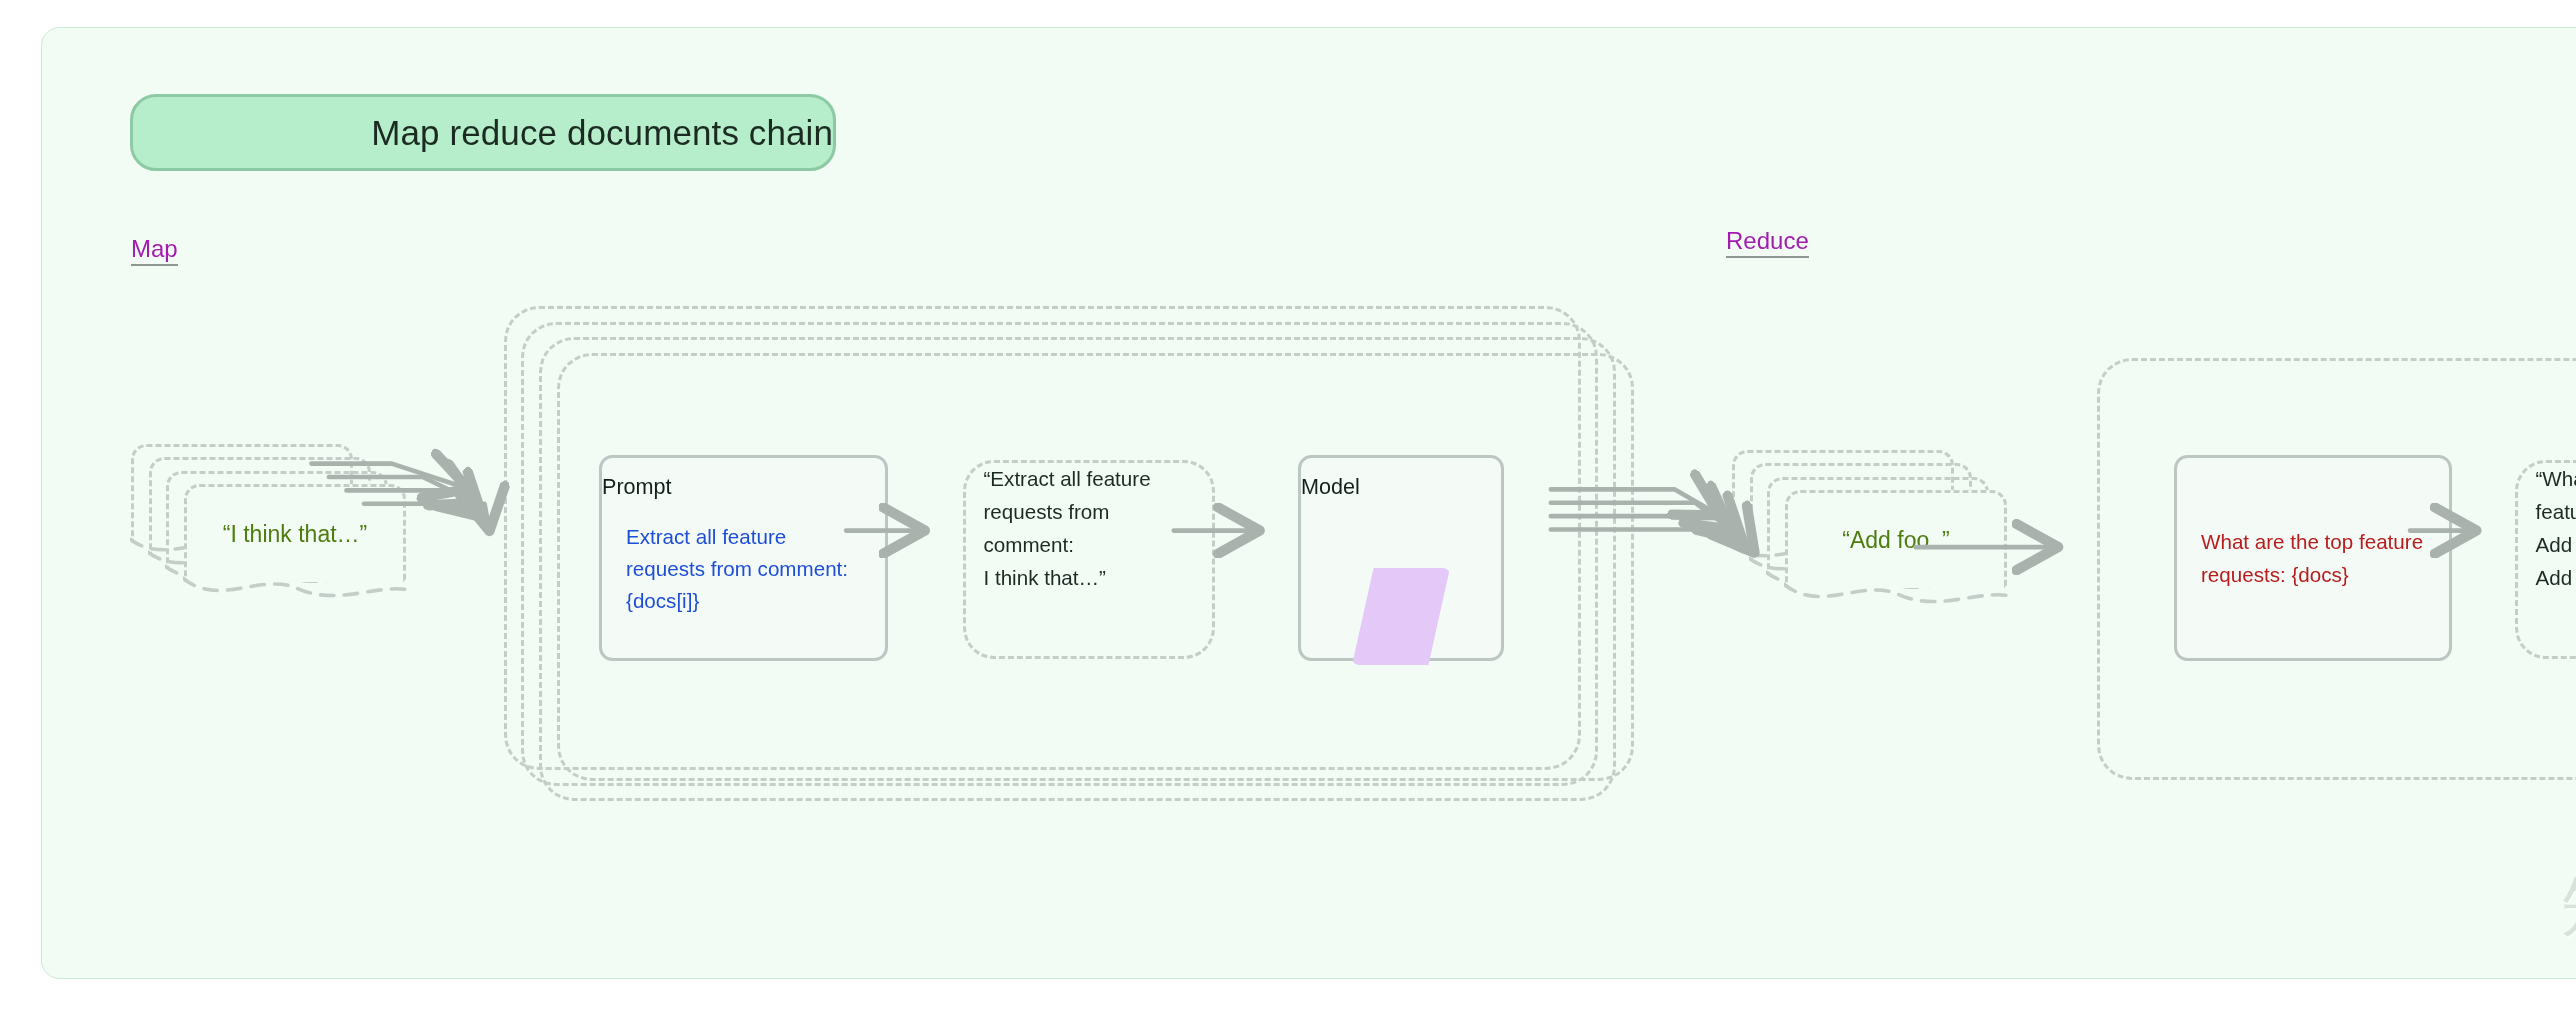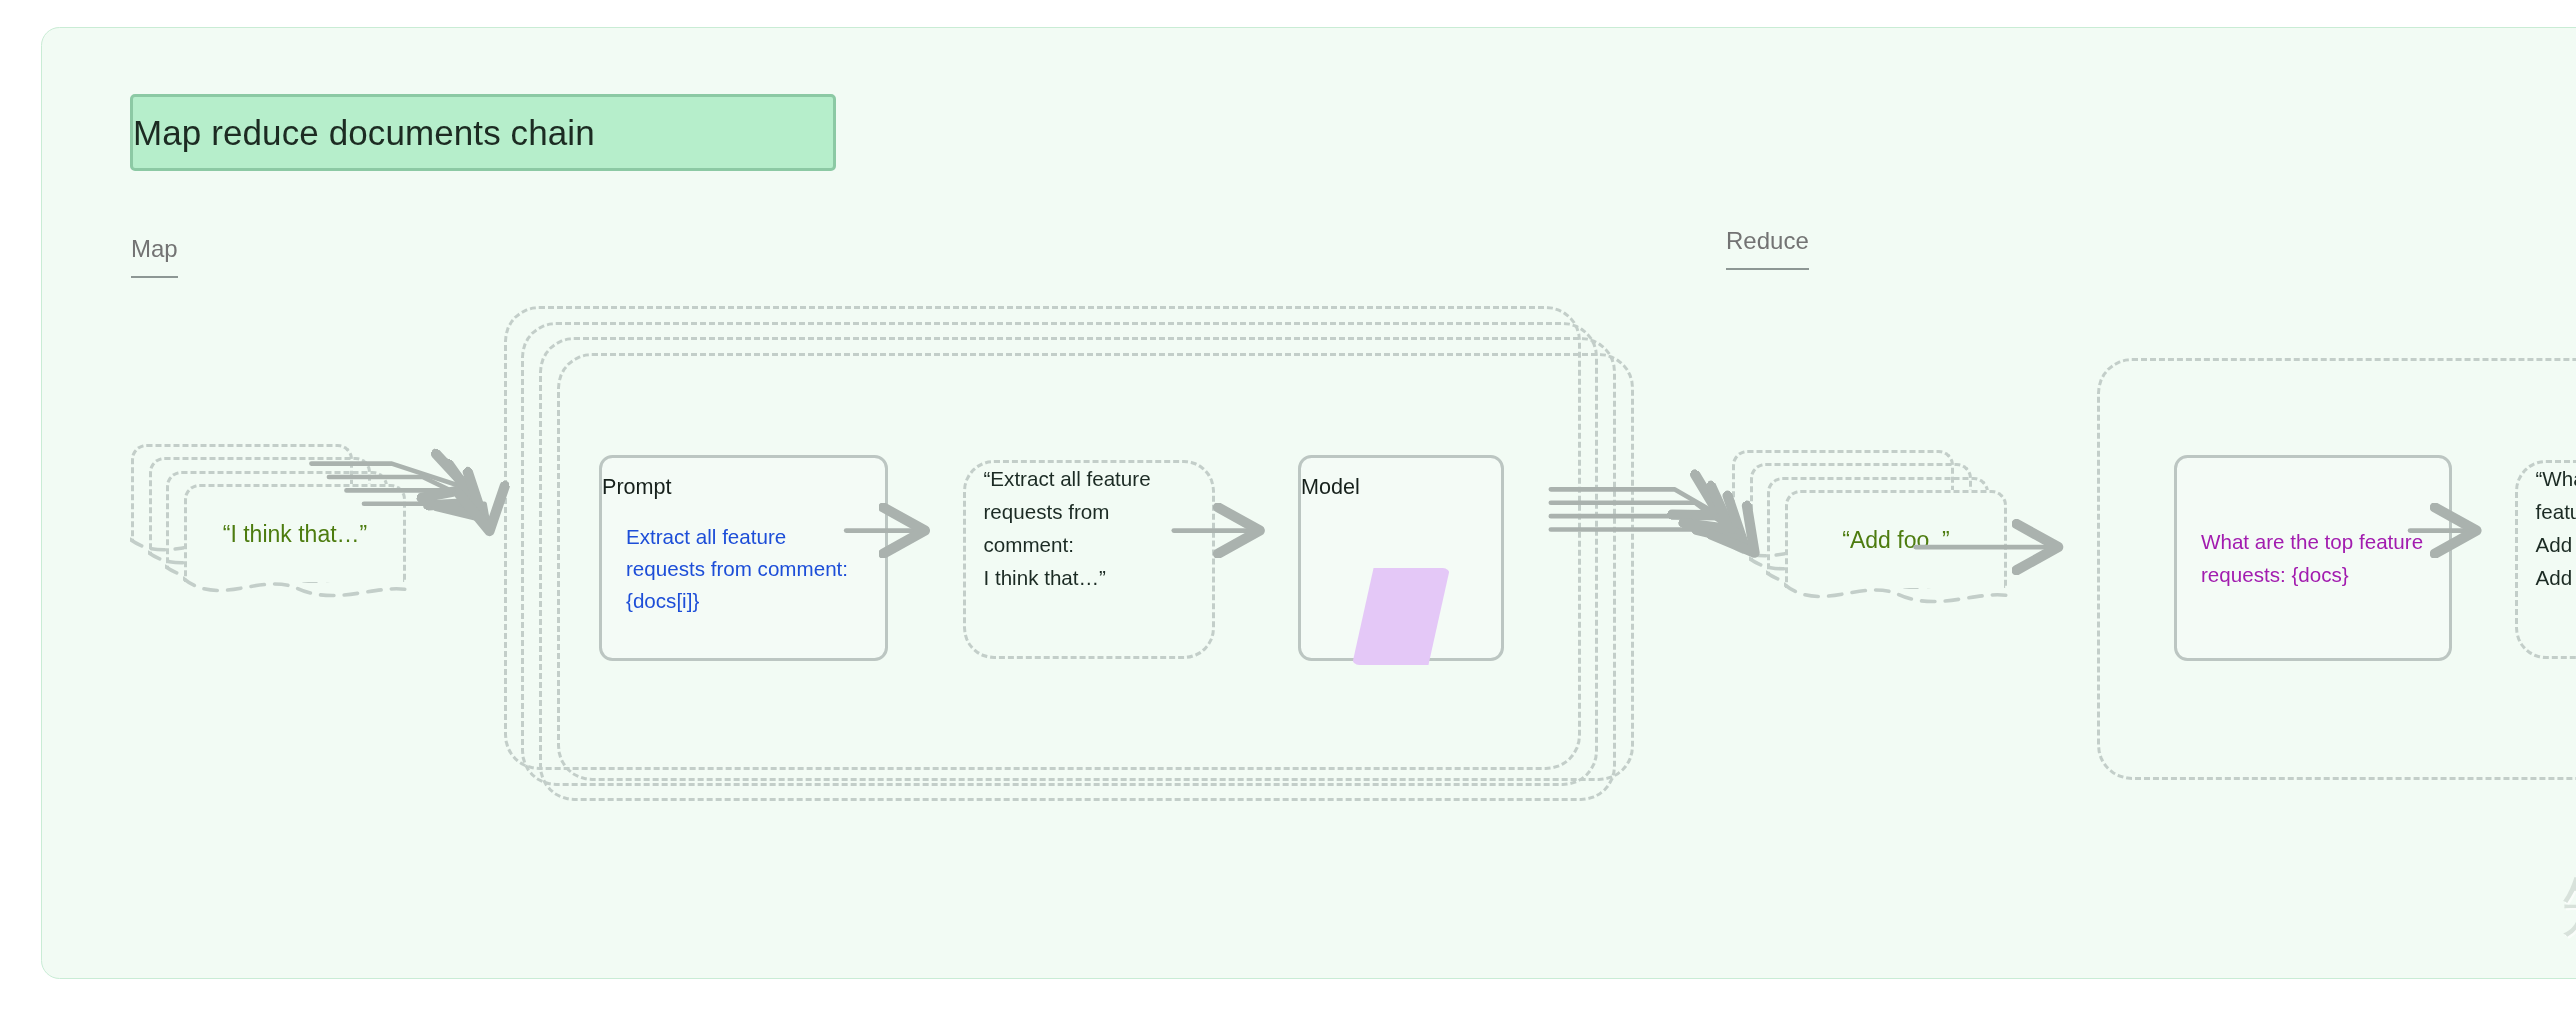--- a/index.html
+++ b/index.html
@@ -14,32 +14,32 @@
   .card{
     position:absolute;left:41px;top:27px;width:3099px;height:952px;
     background:#f2fbf4;border:1.5px solid #c9ecd5;border-radius:18.5px;
     box-sizing:border-box;
   }
 
   
   .title-pill{
     position:absolute;left:88px;top:66px;
     width:706px;height:77px;
-    background:#b6eecb;border:3.6px solid #8cc9a4;border-radius:5px;
+    background:#b6eecb;border:3.6px solid #8cc9a4;border-radius:26px;
     box-sizing:border-box;
-    display:flex;align-items:center;justify-content:flex-start;
+    display:flex;align-items:center;justify-content:flex-end;
   }
   .title-pill .txt{
     font-size:35px;color:#1c2b22;letter-spacing:0.1px;white-space:nowrap;
   }
 
   
   .seclabel{
-    position:absolute;font-size:24px;color:#737373;
-    padding-bottom:13px;border-bottom:2.1px solid #8d9794;white-space:nowrap;
+    position:absolute;font-size:24px;color:#a21caf;
+    padding-bottom:1px;border-bottom:2.1px solid #8d9794;white-space:nowrap;
   }
   #lbl-map{left:89px;top:207px;}
   #lbl-reduce{left:1684px;top:199px;text-align:center;}
 
   
   .grp{
     position:absolute;border:3.6px dashed #c3cec9;border-radius:35px;
     box-sizing:border-box;background:transparent;
   }
   .grp-map-1{left:462px;top:278px;width:1077px;height:464px;}
@@ -57,21 +57,21 @@
     position:absolute;left:0;right:0;top:15.5px;text-align:left;
     font-size:21.6px;color:#16201b;
   }
   .node .node-body{
     position:absolute;left:24px;right:20.6px;top:63px;
     font-size:20.6px;line-height:1.55;color:#1d4ed8;
   }
   .node .node-body-only{
     position:absolute;left:24px;right:20.6px;top:50%;
     transform:translateY(-50%);
-    font-size:20.6px;line-height:1.62;color:#a21caf;
+    font-size:20.6px;line-height:1.62;color:#b91c1c;
   }
 
   #node-prompt{left:557px;top:427px;width:289px;height:206px;}
   #node-model {left:1256px;top:427px;width:206px;height:206px;}
   #node-reduce-prompt{left:2132px;top:427px;width:278px;height:206px;}
 
   
   .plgram{
     position:absolute;left:50%;top:110px;transform:translateX(-50%);
     width:98px;height:97px;background:#e4c8f7;

